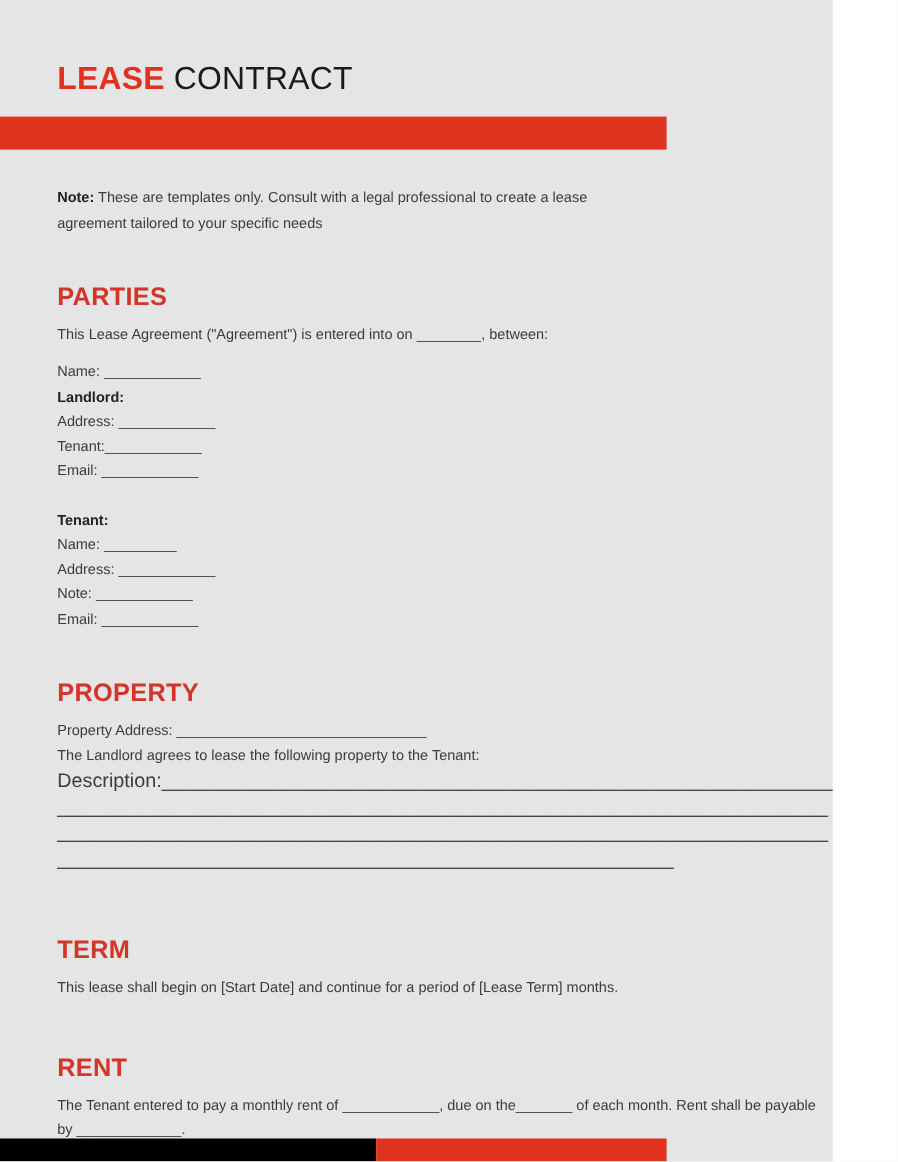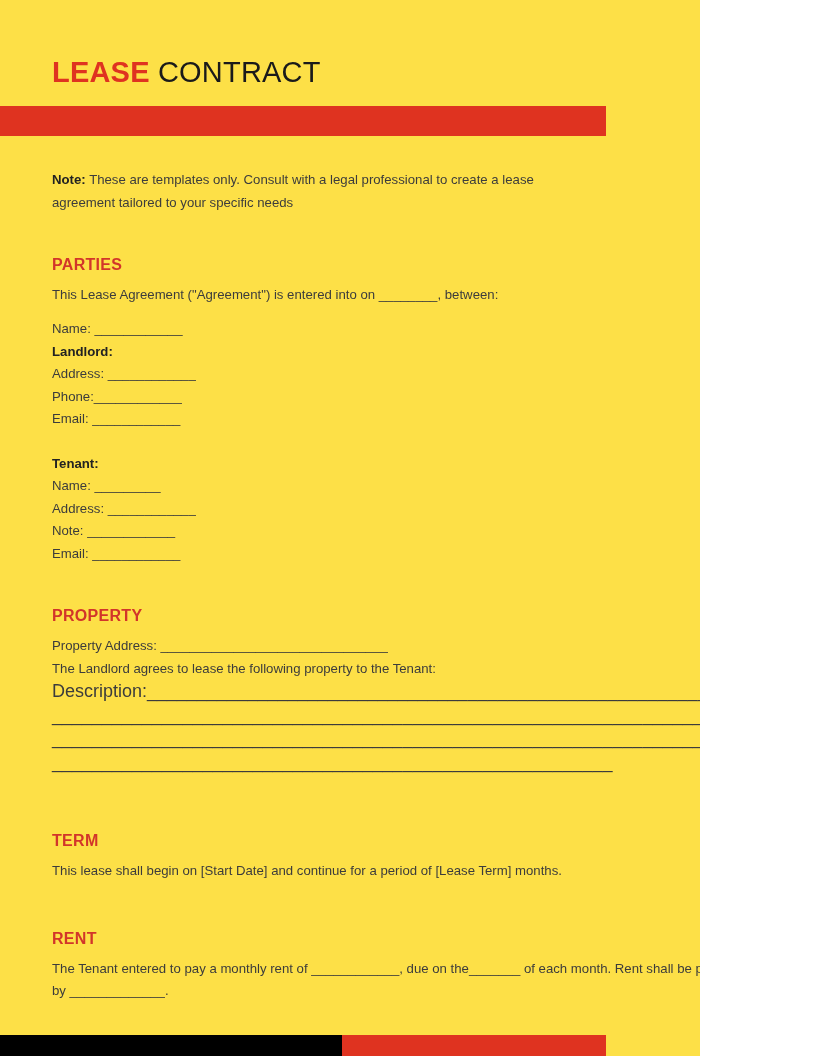--- a/index.html
+++ b/index.html
@@ -6,23 +6,23 @@
     margin: 0;
     padding: 0;
     background: #ffffff;
   }
   body {
     font-family: "Liberation Sans", sans-serif;
     -webkit-font-smoothing: antialiased;
   }
   .page {
     position: relative;
-    width: 700px;
+    width: 757px;
     height: 1056px;
-    background: #fde047;
+    background: #e5e5e5;
     overflow: hidden;
   }
 
   
   .edge-bar-red {
     position: absolute;
     left: 792px;
     top: 0px;
     width: 24px;
     height: 232px;
@@ -97,21 +97,21 @@
   }
   .note b {
     color: #222222;
     font-weight: 700;
   }
 
   .section {
     margin-top: 0;
   }
   .section-heading {
-    font-size: 16px;
+    font-size: 23px;
     font-weight: 700;
     color: #d2352a;
     letter-spacing: 0.3px;
     margin: 0 0 10px 0;
   }
   .para {
     font-size: 13.2px;
     line-height: 22px;
     color: #3c3c3c;
     margin: 0;
@@ -169,21 +169,21 @@
     <p class="note"><b>Note:</b><span> These are templates only. Consult with a legal professional to create a lease agreement tailored to your specific needs</span></p>
 
     <div class="section s-parties">
       <div class="section-heading">PARTIES</div>
       <p class="para">This Lease Agreement ("Agreement") is entered into on ________, between:</p>
 
       <div class="party-group">
         <div class="block-line">Name: ____________</div>
         <div class="block-line bold">Landlord:</div>
         <div class="block-line">Address: ____________</div>
-        <div class="block-line">Phone:____________</div>
+        <div class="block-line">Tenant:____________</div>
         <div class="block-line">Email: ____________</div>
       </div>
 
       <div class="party-group second">
         <div class="block-line bold">Tenant:</div>
         <div class="block-line">Name: _________</div>
         <div class="block-line">Address: ____________</div>
         <div class="block-line">Note: ____________</div>
         <div class="block-line">Email: ____________</div>
       </div>

